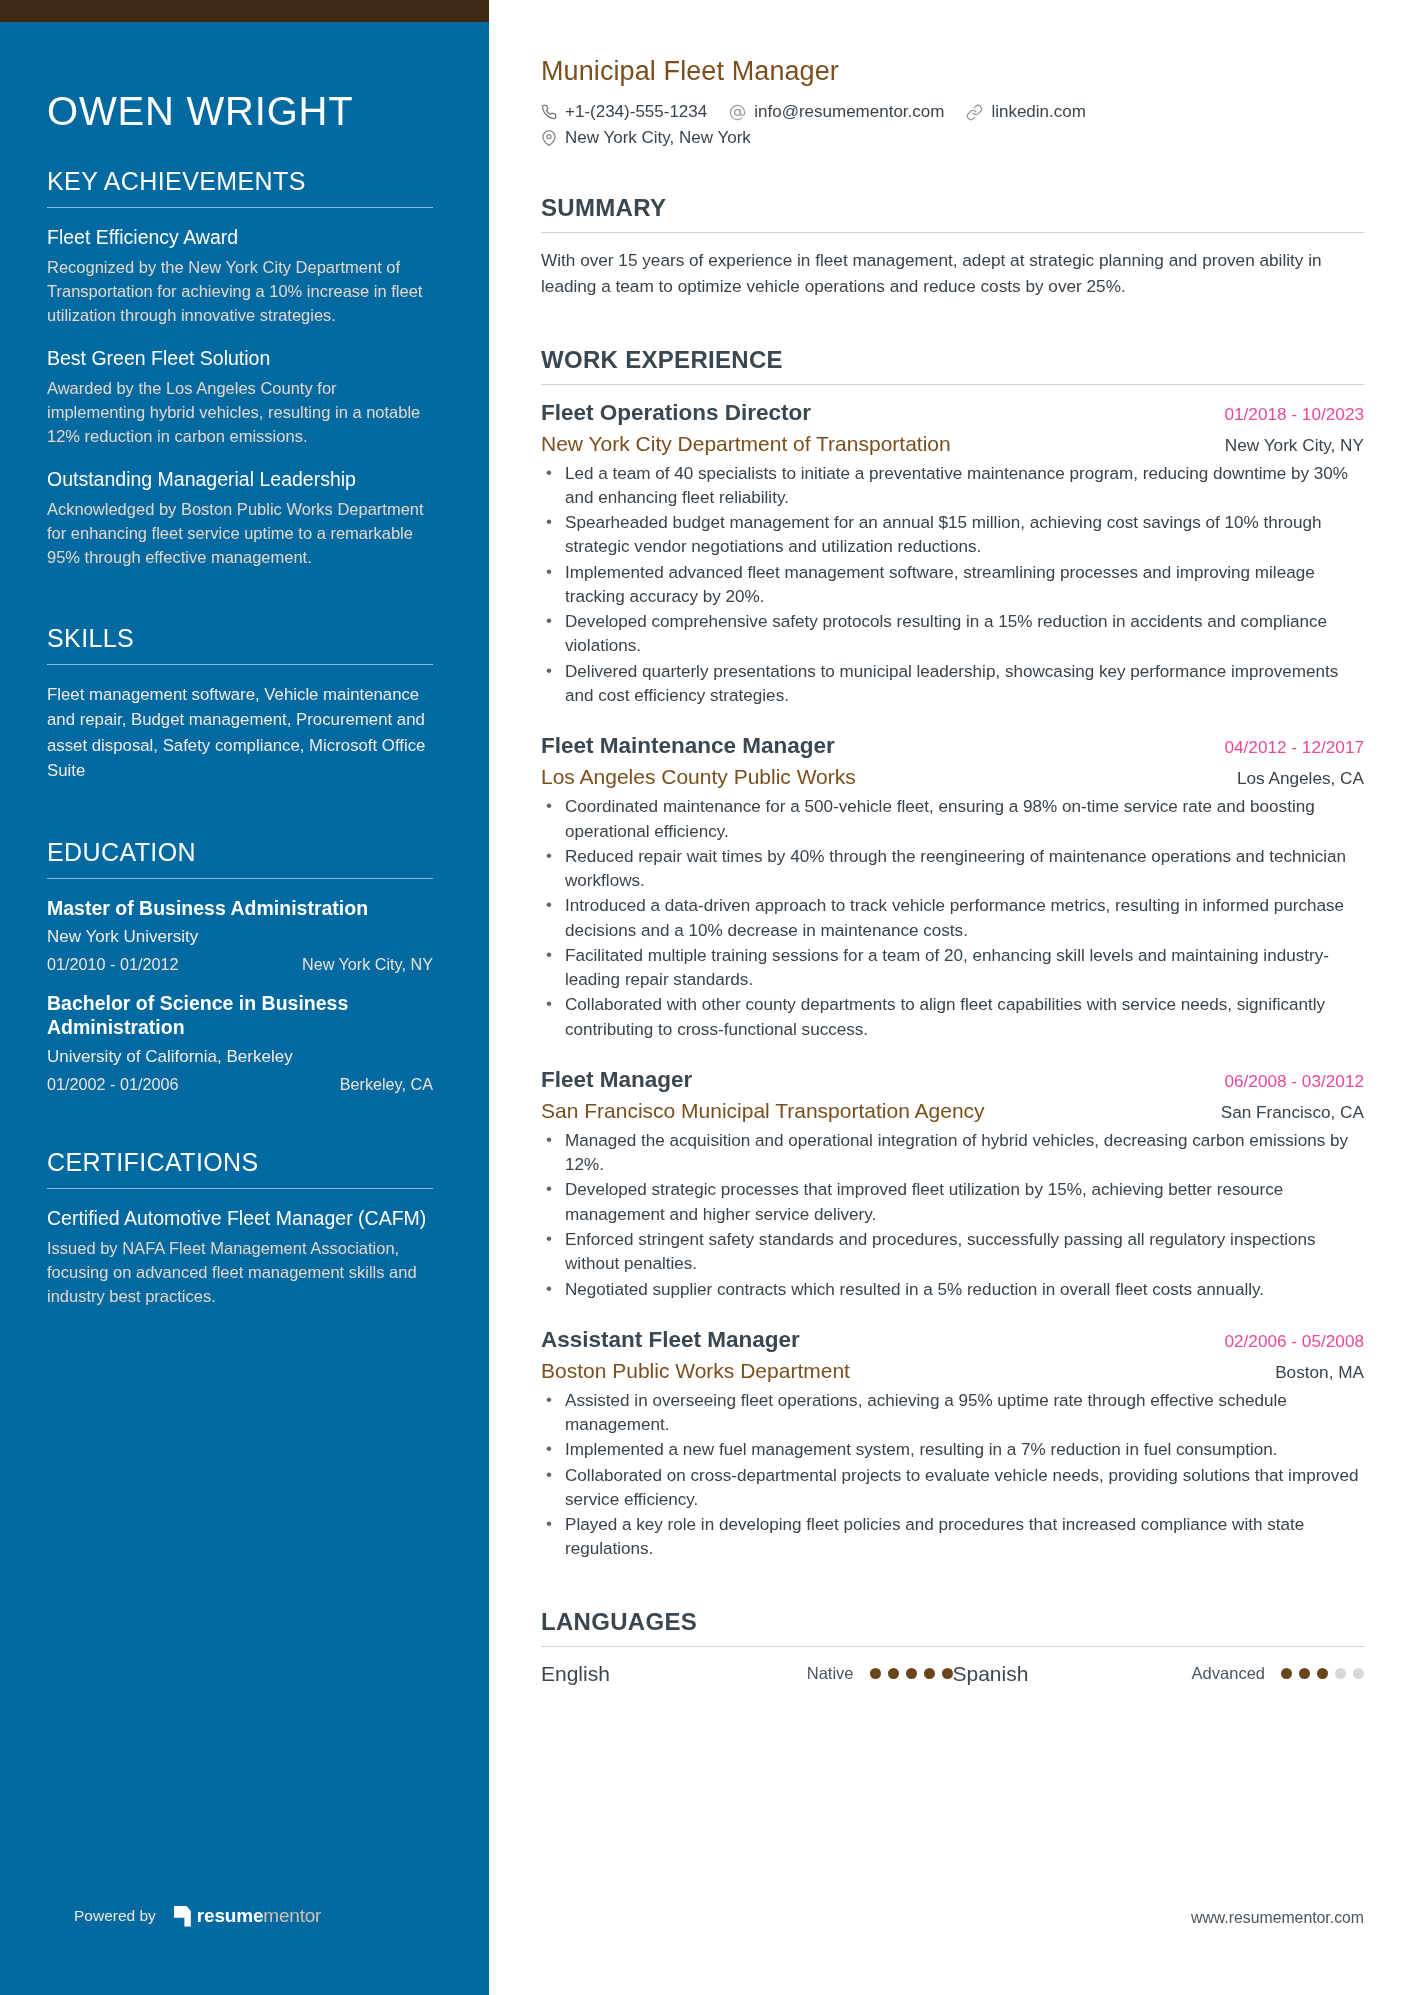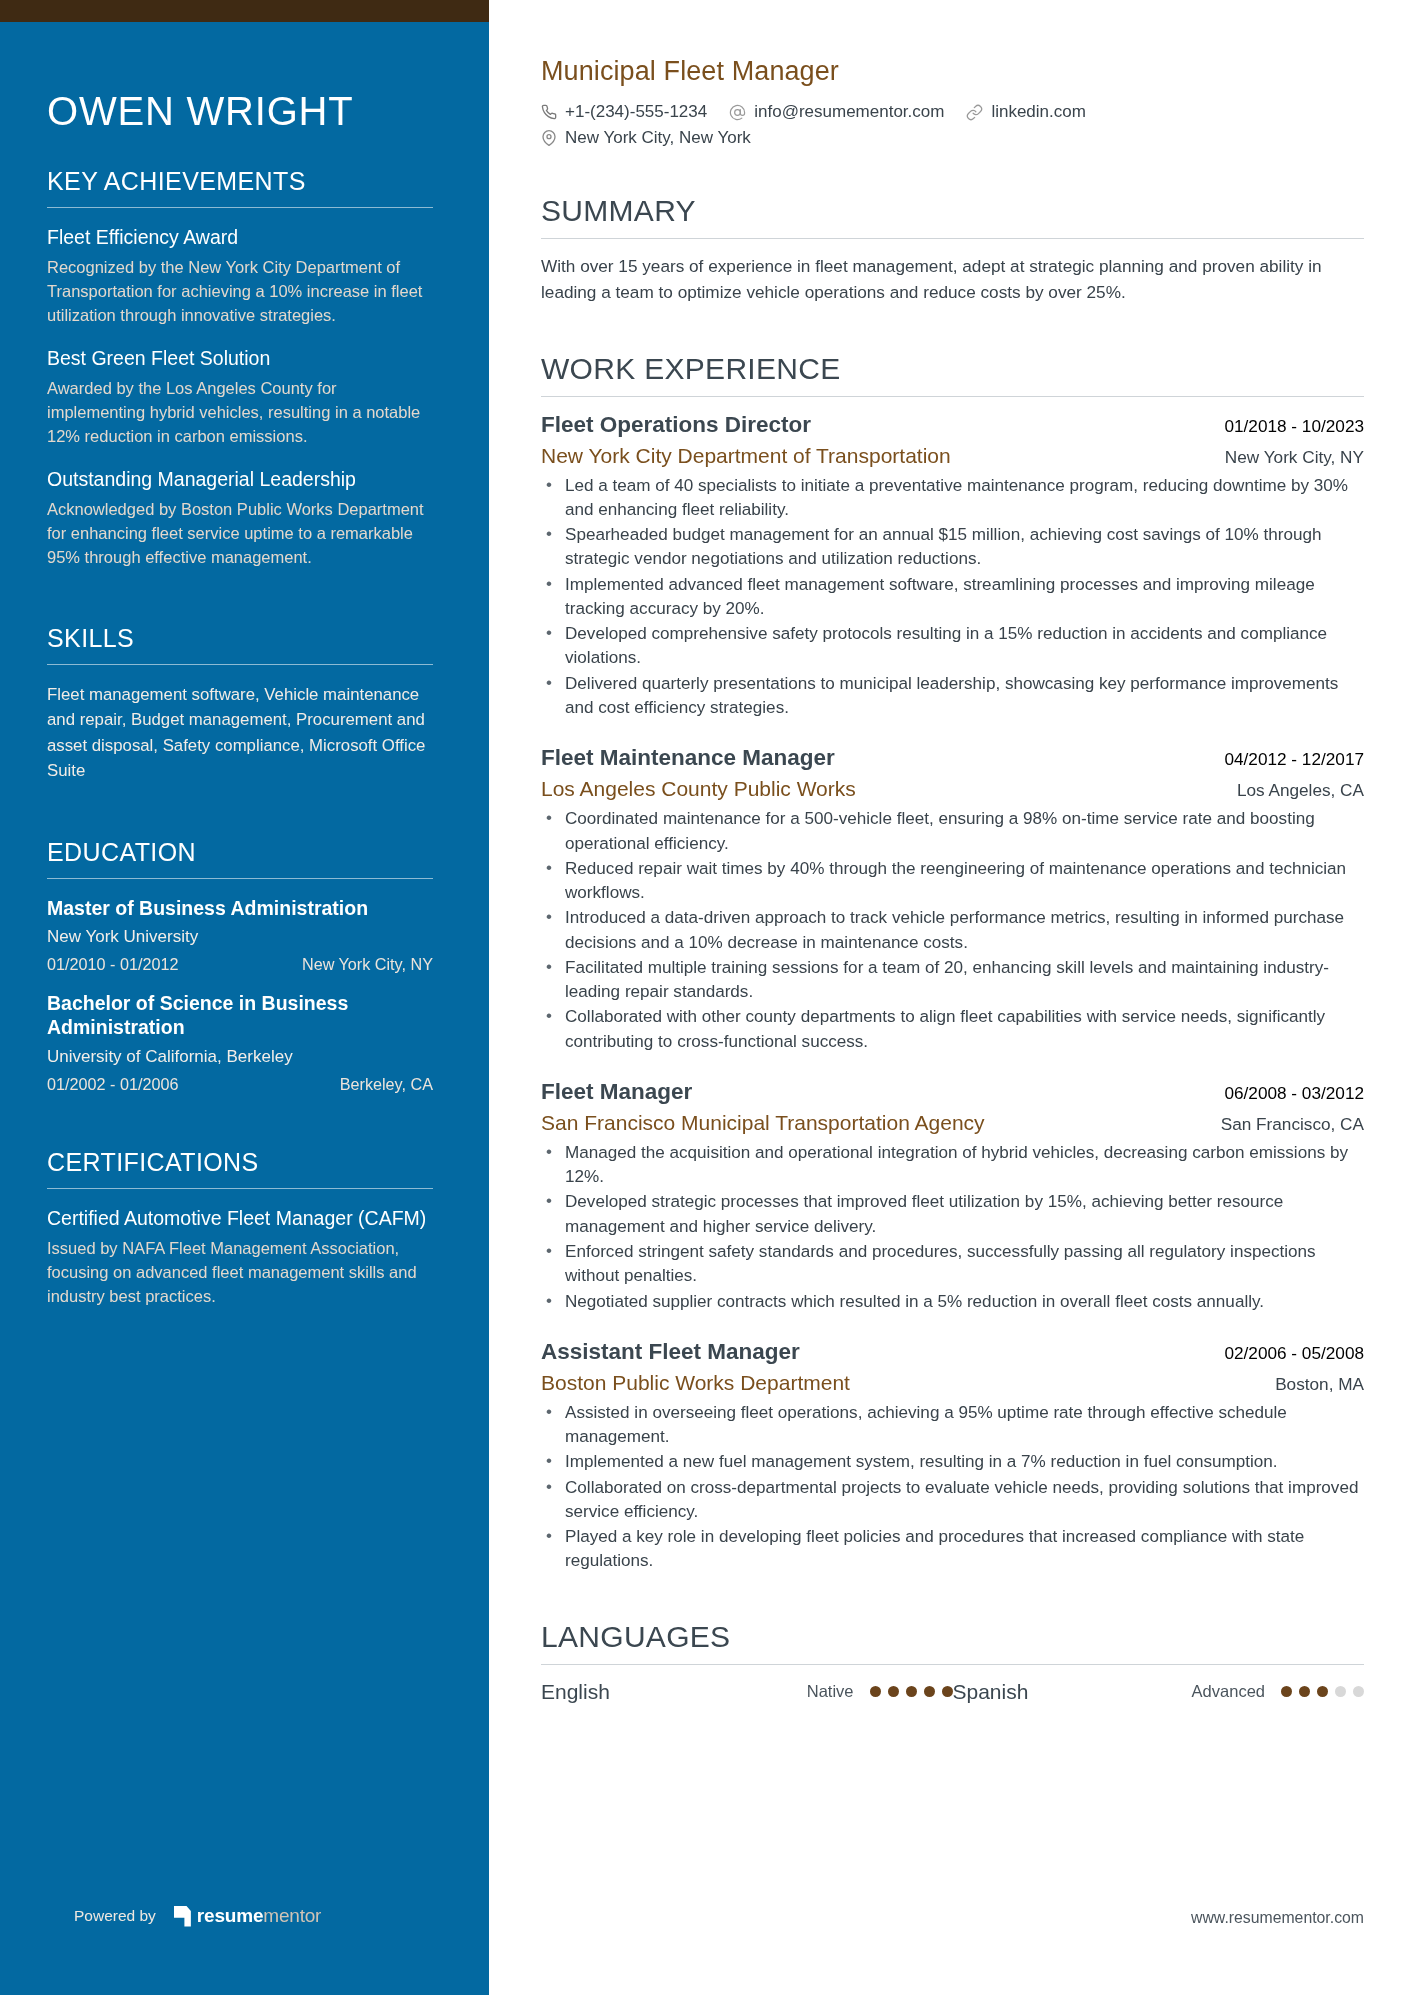--- a/index.html
+++ b/index.html
@@ -71,28 +71,28 @@
   
   .main { flex: 1 1 auto; background:#ffffff; padding: 56px 46px 0 52px; position: relative; }
   .job-title-top {
     font-size: 27px; color: #7a4f1d; font-weight: 400; letter-spacing: 0.1px; margin-bottom: 15px;
   }
   .contact-row { display:flex; flex-wrap: wrap; align-items:center; gap: 6px 22px; margin-bottom: 6px; }
   .ci { display:inline-flex; align-items:center; gap: 8px; font-size: 17px; color:#3a444c; }
   .ci svg { display:block; }
 
   .sec { margin-top: 46px; }
-  .sec-h { font-size: 30px; font-weight: 400; color:#3b4750; letter-spacing:0.3px; padding-bottom: 10px; }
+  .sec-h { font-size: 24px; font-weight: 700; color:#3b4750; letter-spacing:0.3px; padding-bottom: 10px; }
   .sec-rule { height:1px; background:#cfd4d8; margin-bottom: 15px; }
   .summary { font-size: 17.2px; line-height: 1.5; color:#39434b; }
 
   .job { margin-bottom: 25px; }
   .job-hd { display:flex; justify-content:space-between; align-items:baseline; }
   .job-role { font-size: 22.5px; color:#3b4750; font-weight:700; }
-  .job-date { font-size: 17.2px; color:#000000; white-space:nowrap; }
+  .job-date { font-size: 17.2px; color:#ec4899; white-space:nowrap; }
   .job-sub { display:flex; justify-content:space-between; align-items:baseline; margin-top: 6px; margin-bottom: 6px; }
   .job-org { font-size: 21px; color:#7a4f1d; font-weight:400; }
   .job-loc { font-size: 17.2px; color:#39434b; white-space:nowrap; }
   ul.bullets { list-style:none; margin:0; padding:0; }
   ul.bullets li {
     position: relative; padding-left: 24px; font-size: 17.1px; line-height: 1.42;
     color:#39434b; margin-bottom: 1px;
   }
   ul.bullets li::before {
     content: "•"; position:absolute; left: 5px; top: -1px; color:#5c666e; font-size: 17px;

